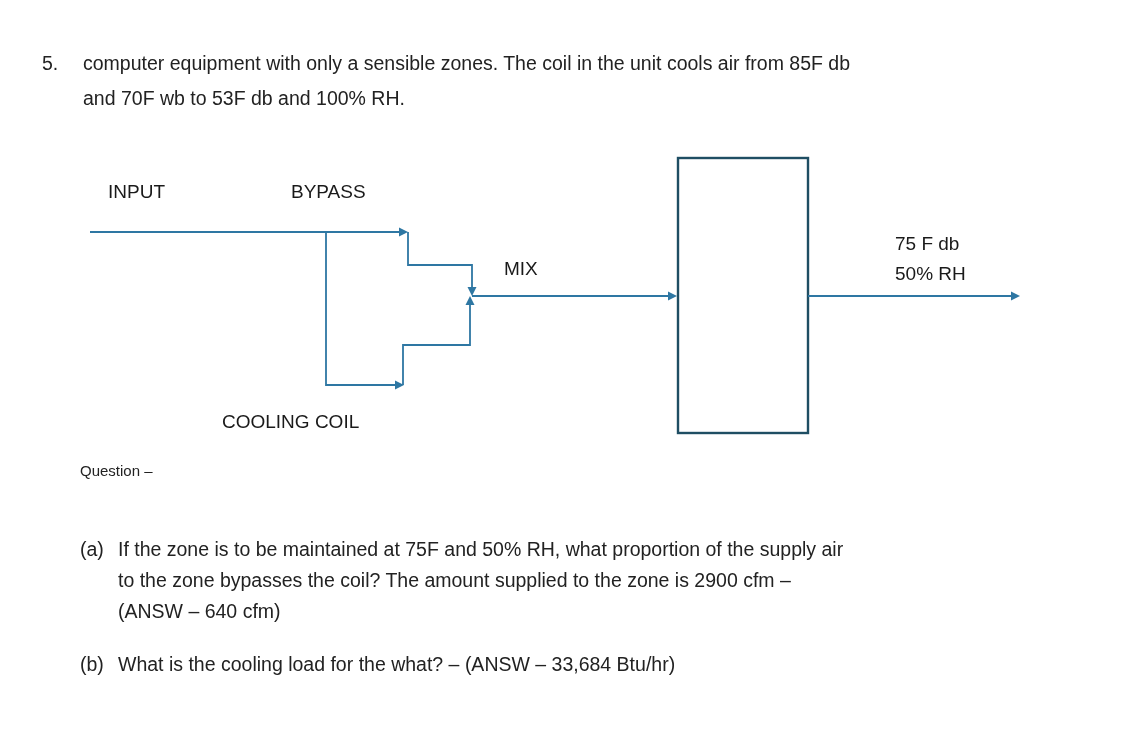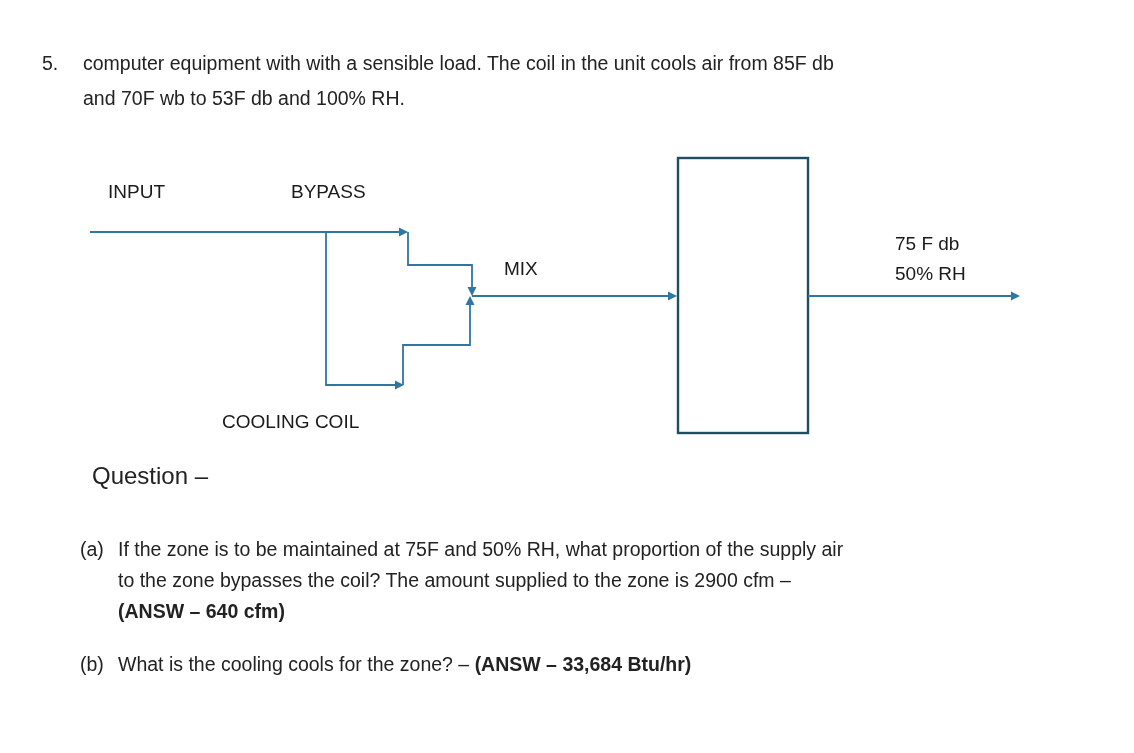--- a/index.html
+++ b/index.html
@@ -38,46 +38,46 @@
     white-space:nowrap;
   }
   .lbl-input   { left:96px;  top:181px;margin-left:12px; }
   .lbl-bypass  { left:282px; top:181px;margin-left:9px; }
   .lbl-mix     { left:504px; top:258px; }
   .lbl-coil    { left:222px; top:411px; }
   .outlet-cond { left:895px; top:229px; line-height:30px; }
 
   .question-heading {
     position:absolute;
-    left:92px;
+    left:80px;
     top:462px;
-    font-size:24px;
+    font-size:15px;
   }
   .qa-items {
     position:absolute;
     left:80px;
     top:534px;
     font-size:19.5px;
     line-height:31px;
   }
   .qa-item { display:flex; }
   .qa-marker { width:38px; flex:0 0 38px; }
   .qa-body div { white-space:nowrap; }
   .qa-item-b { margin-top:22px; }
-  .bold { font-weight:700; }
+  .bold { font-weight:400; }
 </style>
 </head>
 <body>
 
 <div class="page">
 
   <div class="problem">
     <div class="problem-number">5.</div>
     <div class="problem-lines">
-      <div>computer equipment with with a sensible load. The coil in the unit cools air from 85F db</div>
+      <div>computer equipment with only a sensible zones. The coil in the unit cools air from 85F db</div>
       <div>and 70F wb to 53F db and 100% RH.</div>
     </div>
   </div>
 
   <svg class="diagram-svg" viewBox="0 0 1134 310">
 
     <path d="M90,82 H326 M326,82 V235 H395" fill="none" stroke-width="1.8" stroke="#2e77a3"></path>
     <polygon points="404,235 395,230.5 395,239.5" fill="#2e77a3"></polygon>
 
     <path d="M326,82 H399" fill="none" stroke-width="1.8" stroke="#2e77a3"></path>
@@ -115,19 +115,19 @@
       <div class="qa-body">
         <div>If the zone is to be maintained at 75F and 50% RH, what proportion of the supply air</div>
         <div>to the zone bypasses the coil? The amount supplied to the zone is 2900 cfm –</div>
         <div class="bold">(ANSW – 640 cfm)</div>
       </div>
     </div>
     <div class="qa-item qa-item-b">
       <div class="qa-marker">(b)</div>
       <div class="qa-body">
         <div>
-          <span>What is the cooling cools for the zone? – </span><span class="bold">(ANSW – 33,684 Btu/hr)</span>
+          <span>What is the cooling load for the what? – </span><span class="bold">(ANSW – 33,684 Btu/hr)</span>
         </div>
       </div>
     </div>
   </div>
 
 </div>
 
 </body></html>

